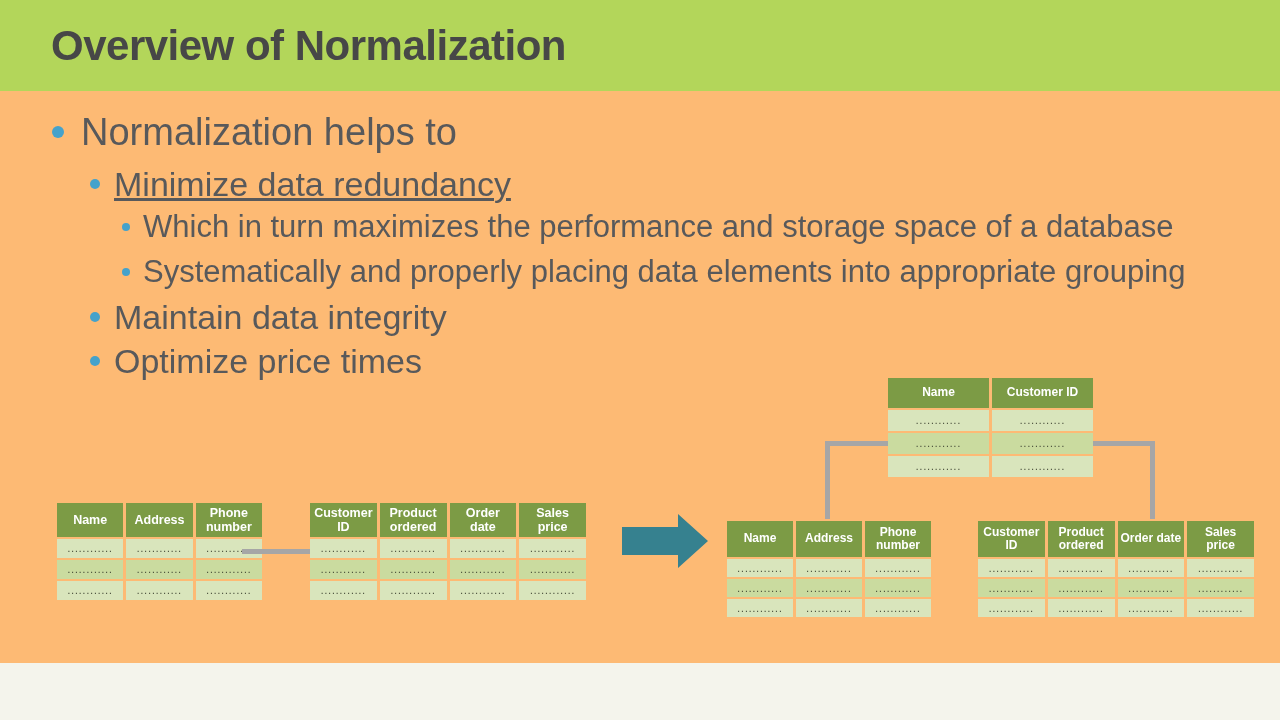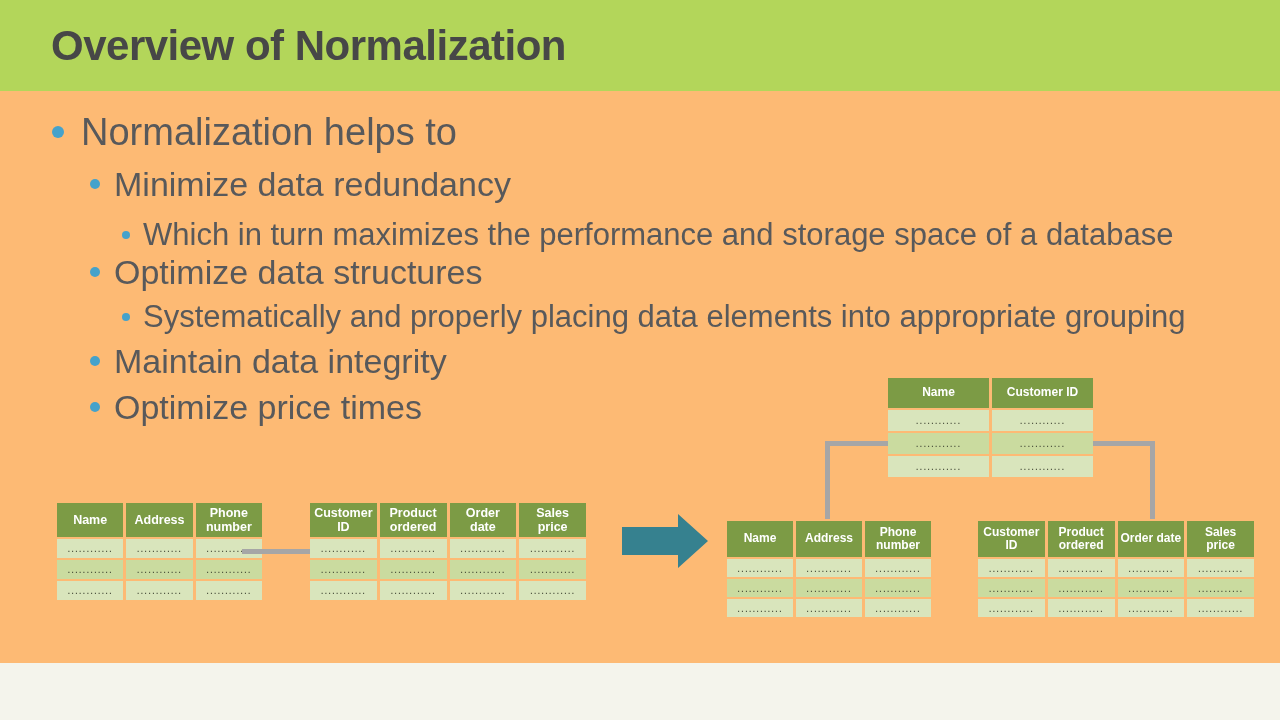--- a/index.html
+++ b/index.html
@@ -16,22 +16,22 @@
 
   
   .bullets{position:absolute;left:0;top:0;width:1280px;height:450px;}
   .b-item{position:absolute;display:flex;align-items:center;color:#58595b;}
   .dot{border-radius:50%;background:#45a2cb;flex:0 0 auto;}
   .lvl1{font-size:38px;}  .lvl1 .dot{width:12px;height:12px;margin-right:17px;}
   .lvl2{font-size:34px;}  .lvl2 .dot{width:10px;height:10px;margin-right:14px;}
   .lvl3{font-size:31px;}  .lvl3 .dot{width:8px;height:8px;margin-right:13px;}
   .lvl1{left:52px;}  .lvl2{left:90px;}  .lvl3{left:122px;}
   .bullets > div:nth-of-type(1){top:108px;height:48px;}
-  .bullets > div:nth-of-type(2){top:164px;height:40px;}
-  .bullets > div:nth-of-type(3){top:216px;height:38px;}
+  .bullets > div:nth-of-type(2){top:164px;height:40px;text-decoration:underline;}
+  .bullets > div:nth-of-type(3){top:208px;height:38px;}
   .bullets > div:nth-of-type(4){top:252px;height:40px;}
   .bullets > div:nth-of-type(5){top:298px;height:38px;justify-content:flex-end;}
   .bullets > div:nth-of-type(6){top:341px;height:40px;}
   .bullets > div:nth-of-type(7){top:387px;height:40px;}
 
   
   .dtable{position:absolute;display:grid;column-gap:3px;row-gap:2px;}
   .dtable .th{background:#7c9b45;color:#ffffff;font-weight:bold;display:flex;align-items:center;
               justify-content:center;text-align:center;line-height:1.12;padding:1px 2px;box-sizing:border-box;}
   .dtable .td{display:flex;align-items:center;justify-content:center;color:#3c4030;
@@ -70,24 +70,20 @@
         <span class="dot"></span>
         <span class="b-text">Normalization helps to</span>
       </div>
       <div class="b-item lvl2">
         <span class="dot"></span>
         <span class="b-text">Minimize data redundancy</span>
       </div>
       <div class="b-item lvl3">
         <span class="dot"></span>
         <span class="b-text">Which in turn maximizes the performance and storage space of a database</span>
-      </div>
-      <div class="b-item lvl2">
-        <span class="dot"></span>
-        <span class="b-text">Optimize data structures</span>
       </div>
       <div class="b-item lvl3">
         <span class="dot"></span>
         <span class="b-text">Systematically and properly placing data elements into appropriate grouping</span>
       </div>
       <div class="b-item lvl2">
         <span class="dot"></span>
         <span class="b-text">Maintain data integrity</span>
       </div>
       <div class="b-item lvl2">

